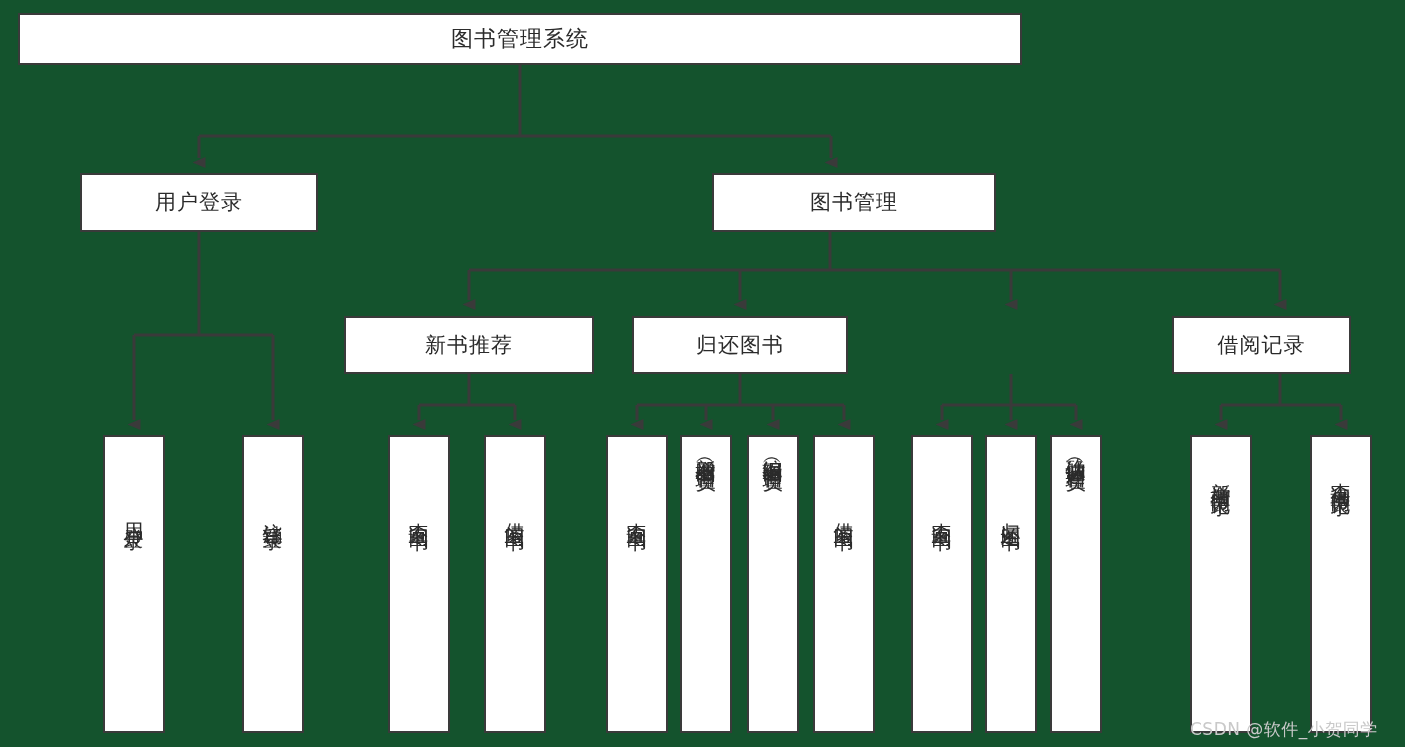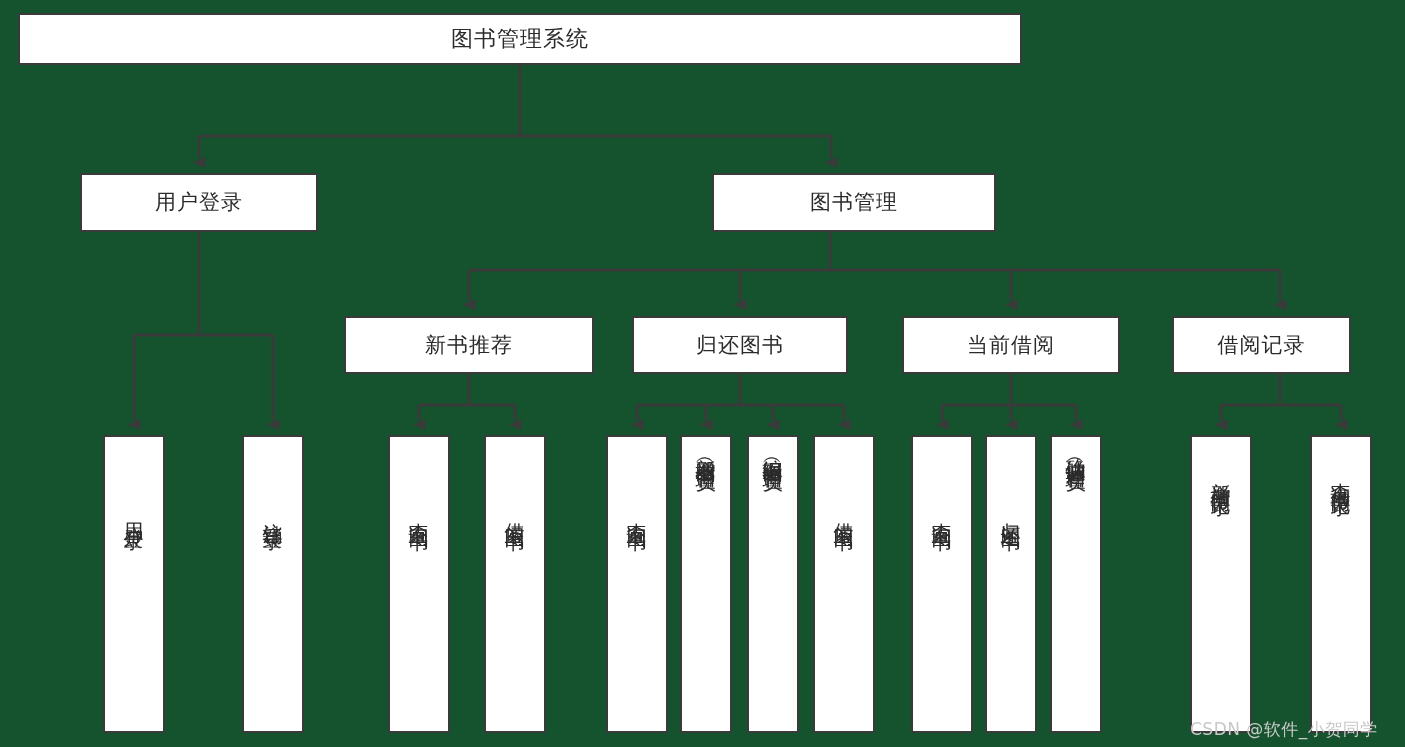--- a/index.html
+++ b/index.html
@@ -141,23 +141,20 @@
   <div class="node h" style="left:712px; top:173px; width:284px; height:59px;">
     <span class="lbl">图书管理</span>
   </div>
 
   <div class="node h" style="left:344px; top:316px; width:250px; height:58px;">
     <span class="lbl">新书推荐</span>
   </div>
   <div class="node h" style="left:632px; top:316px; width:216px; height:58px;">
     <span class="lbl">归还图书</span>
   </div>
-  <div class="node h" style="left:902px; top:316px; width:218px; height:58px;">
-    <span class="lbl">当前借阅</span>
-  </div>
   <div class="node h" style="left:1172px; top:316px; width:179px; height:58px;">
     <span class="lbl">借阅记录</span>
   </div>
 
   <div class="node v" style="left:103px; top:435px; width:62px; height:298px; padding-top:70px;">
     <span class="lbl">用户登录</span>
   </div>
   <div class="node v" style="left:242px; top:435px; width:62px; height:298px; padding-top:70px;">
     <span class="lbl">注销登录</span>
   </div>

